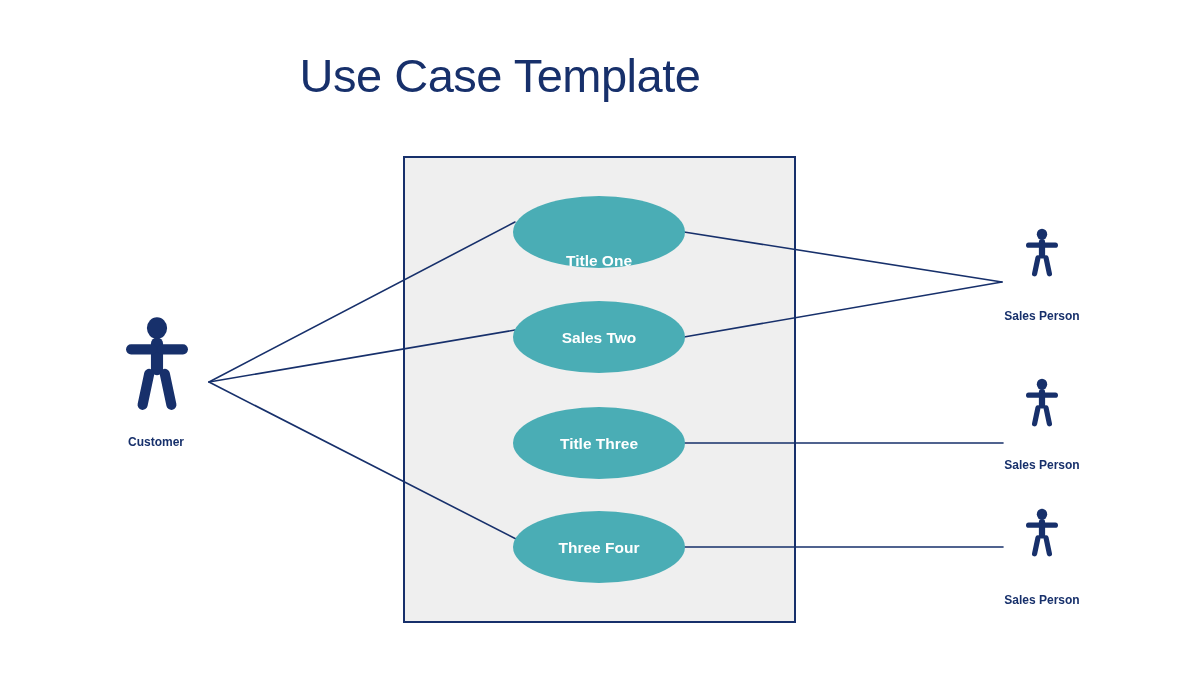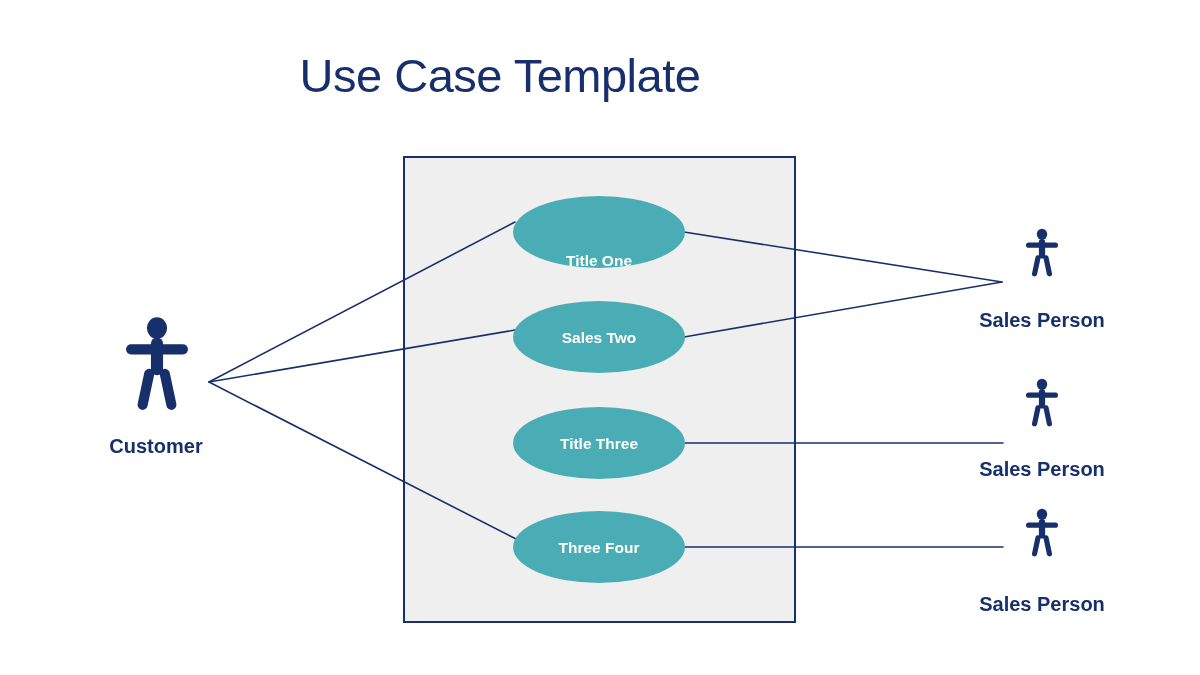--- a/index.html
+++ b/index.html
@@ -47,21 +47,21 @@
     font-weight: bold;
     font-family: "Liberation Sans", sans-serif;
     text-align: center;
     white-space: nowrap;
     transform: translate(-50%, -50%);
     pointer-events: none;
   }
   .actor-label {
     position: absolute;
     color: #17306B;
-    font-size: 20px;
+    font-size: 12px;
     font-weight: bold;
     font-family: "Liberation Sans", sans-serif;
     text-align: center;
     white-space: nowrap;
     transform: translate(-50%, 0);
   }
 </style>
 </head>
 <body>
 

